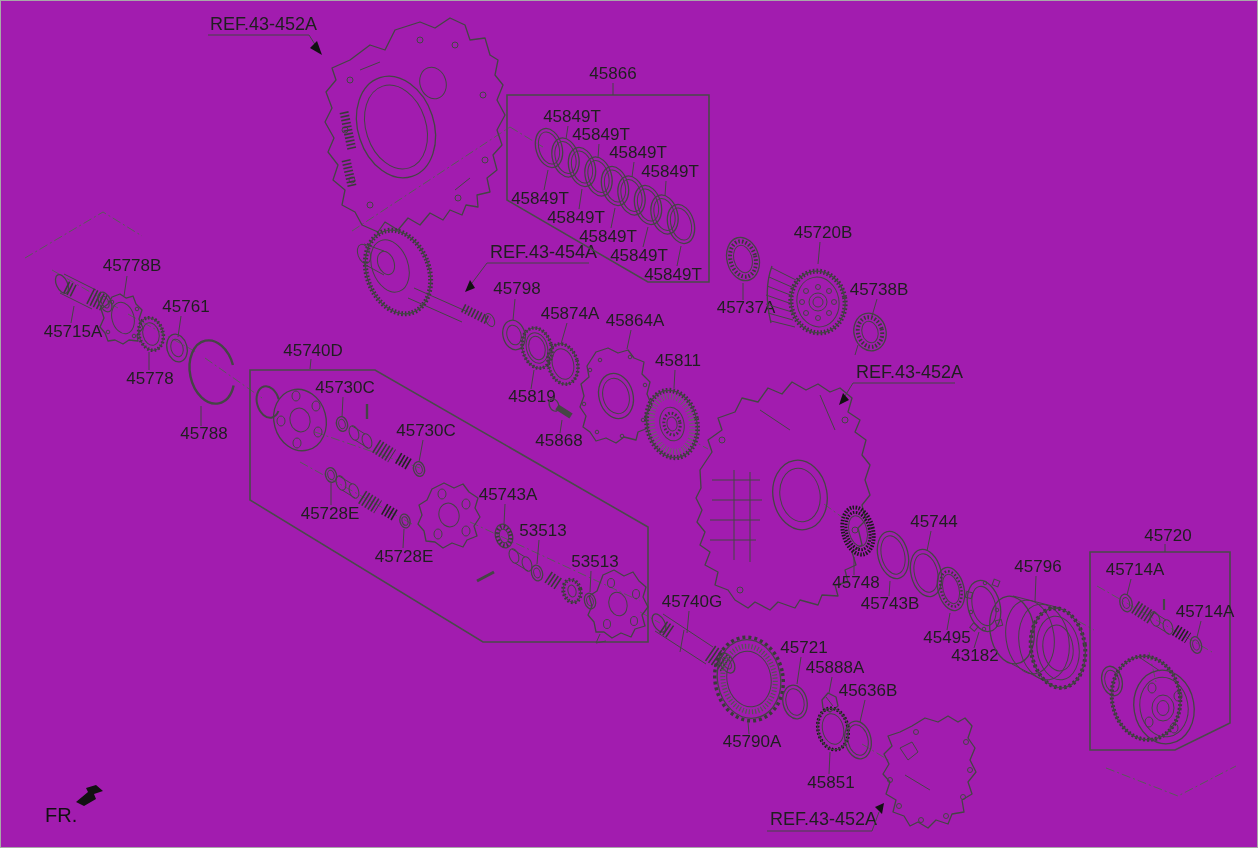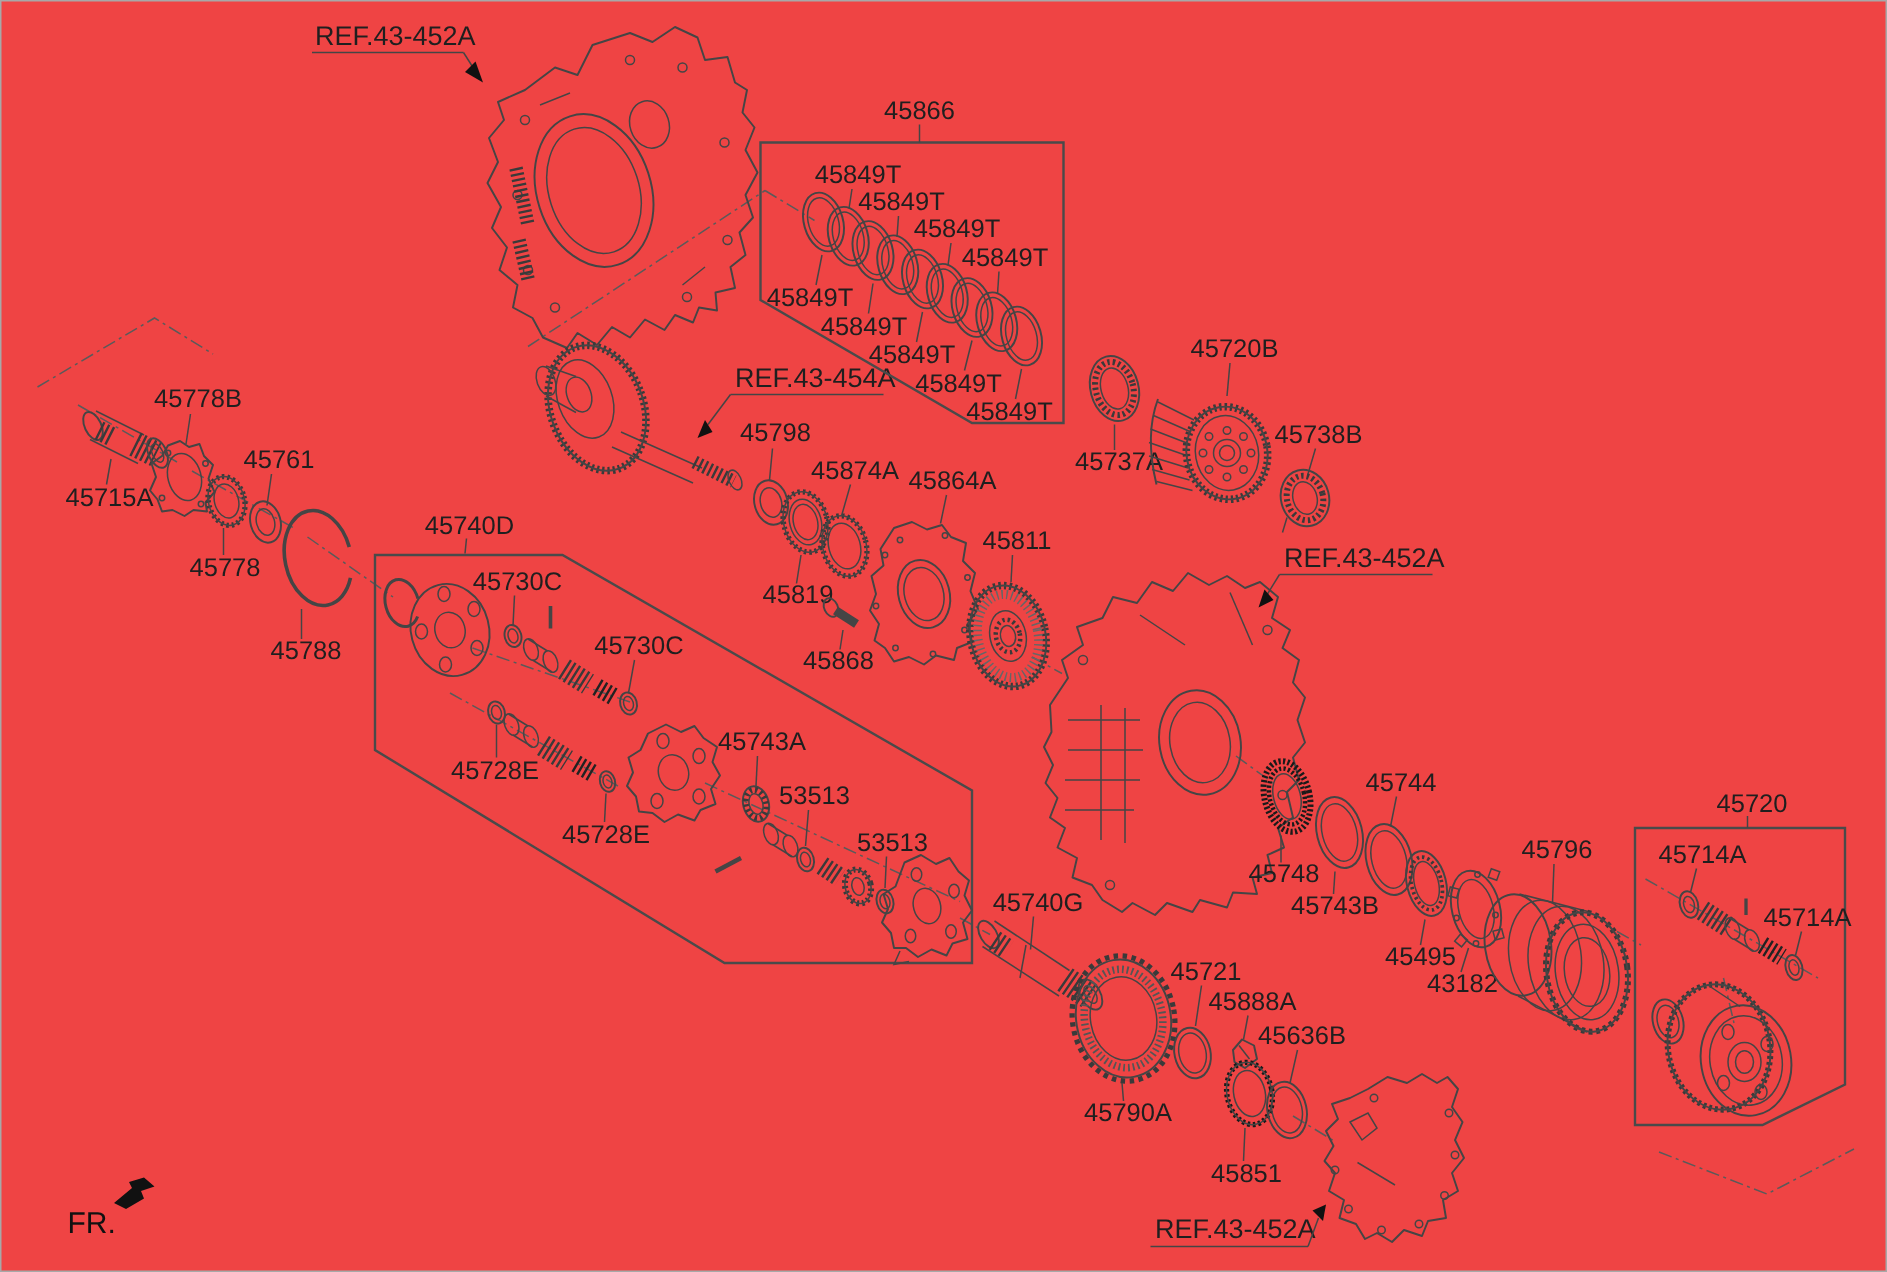--- a/index.html
+++ b/index.html
@@ -1,16 +1,16 @@
 <!DOCTYPE html>
 <html><head>
 <meta charset="utf-8">
 <style>
   html,body{margin:0;padding:0;background:#fff;}
-  .stage{position:relative;width:1258px;height:848px;background:#ef4444;overflow:hidden;}
+  .stage{position:relative;width:1258px;height:848px;background:#a21caf;overflow:hidden;}
   .frame{position:absolute;inset:0;border:1px solid #a8a8a8;pointer-events:none;}
   svg{position:absolute;left:0;top:0;}
   .ln{fill:none;stroke:#454545;stroke-width:1.3;stroke-linejoin:round;}
   .ln2{fill:none;stroke:#454545;stroke-width:1;}
   .lead{stroke:#454545;stroke-width:1;fill:none;}
   .axis{stroke:#5a5a5a;stroke-width:1;fill:none;stroke-dasharray:9 3 2 3;}
   .spl{fill:none;stroke:#3a3a3a;stroke-dasharray:1.6 2;}
   .box{fill:none;stroke:#4a4a4a;stroke-width:1.6;stroke-linejoin:miter;}
   .lbl{font:17px "Liberation Sans",sans-serif;fill:#1f1f1f;}
   .ref{font:18px "Liberation Sans",sans-serif;fill:#1f1f1f;}

